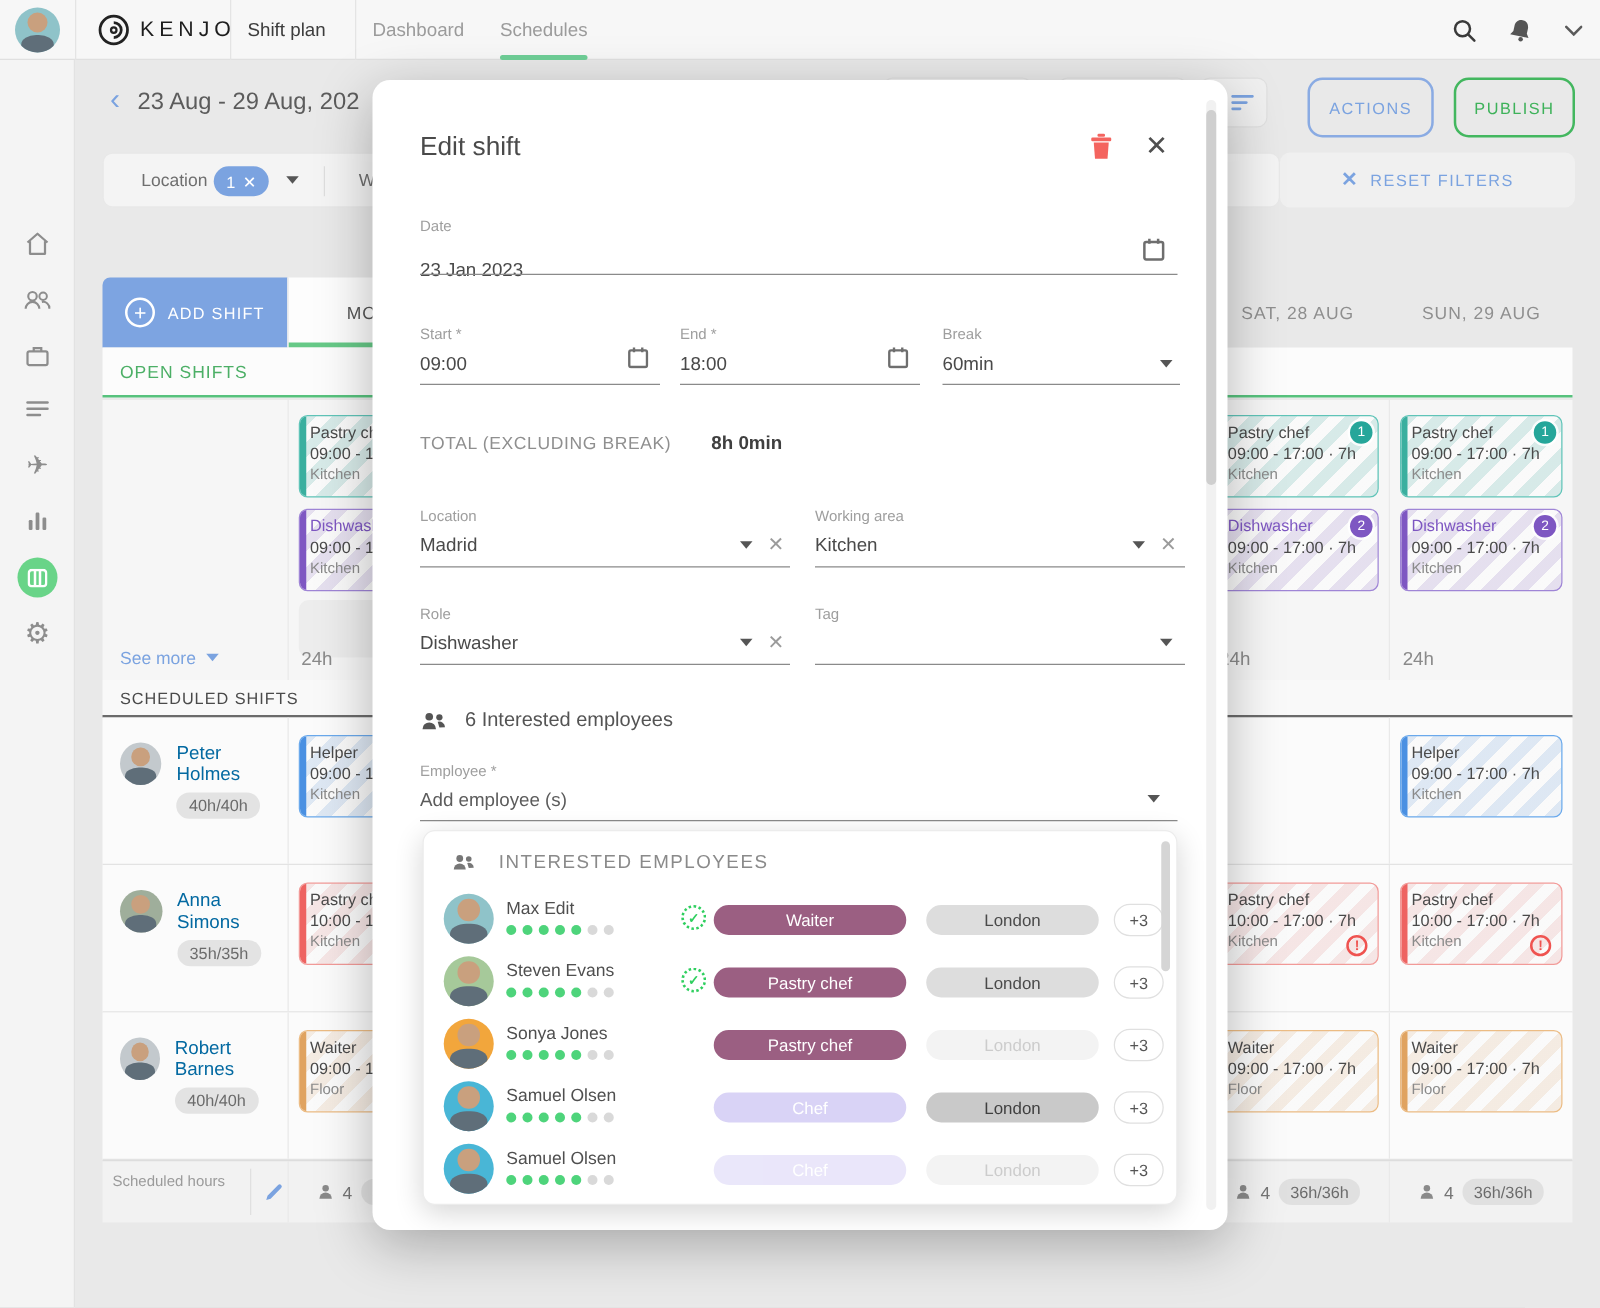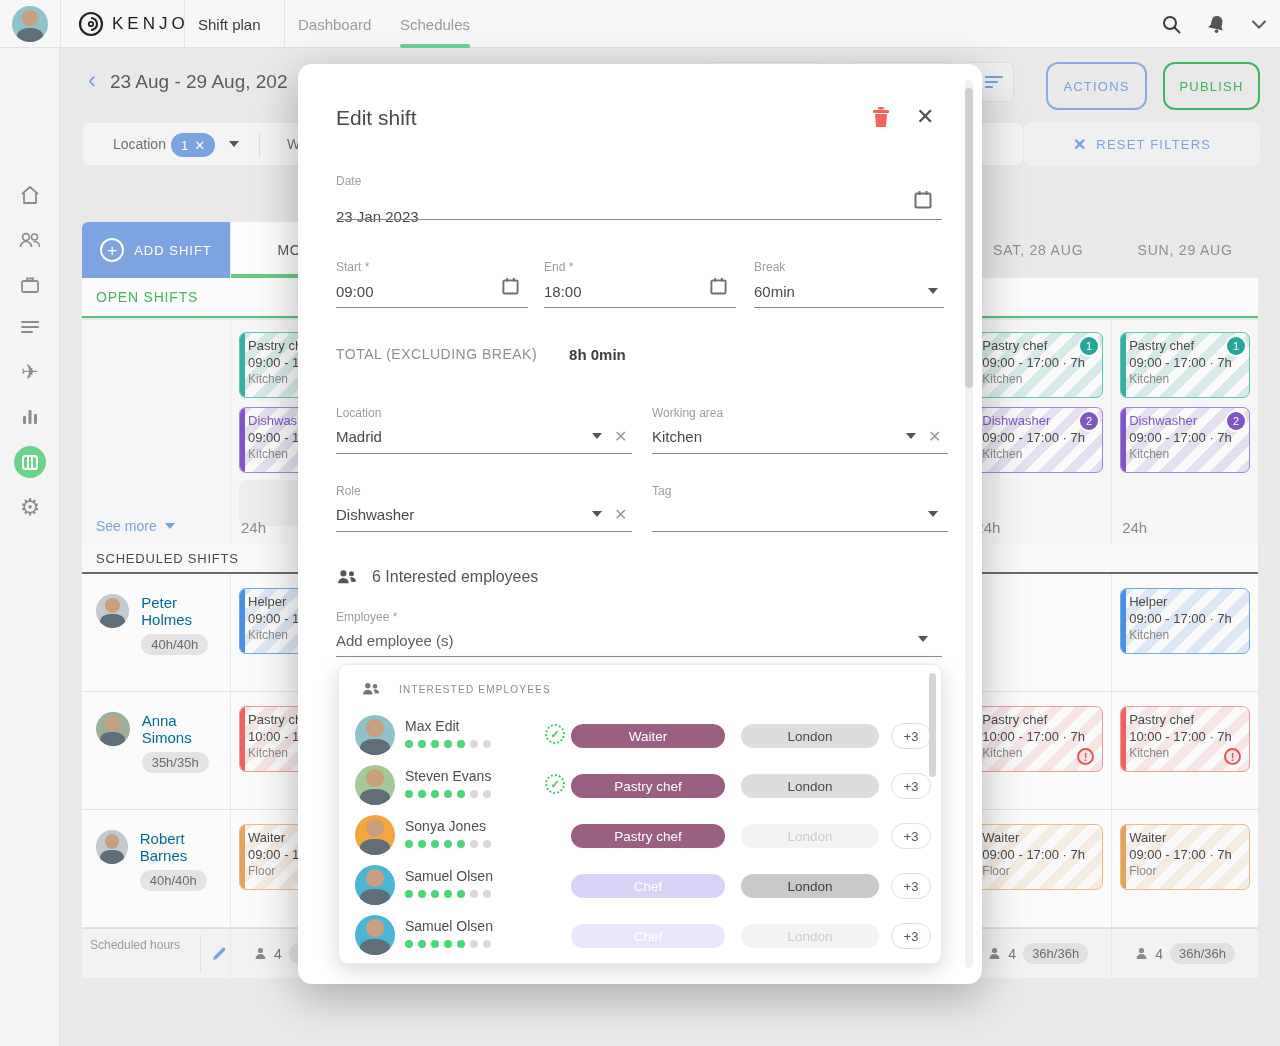--- a/index.html
+++ b/index.html
@@ -97,21 +97,21 @@
   .fcaret{position:absolute;cursor:pointer}
   .fclear{position:absolute;font-size:16px;color:#9b9b9b;cursor:pointer;line-height:14px}
   .total-row{position:absolute;left:38px;top:282px;display:flex;align-items:flex-start;gap:32px}
   .total-lab{font-size:14px;color:#8f8f8f;letter-spacing:.5px}
   .total-val{font-size:15px;font-weight:bold;color:#3f3f3f}
   .int-head{position:absolute;left:38px;top:504px;display:flex;align-items:center;gap:14px;font-size:16px;color:#545454}
   .mscroll-track{position:absolute;left:667px;top:16px;width:8px;height:888px;background:#f1f1f1;border-radius:4px}
   .mscroll-thumb{position:absolute;left:667px;top:24px;width:8px;height:300px;background:#cfcfcf;border-radius:4px;cursor:pointer}
   
   .dropdown{position:absolute;left:40px;top:600px;width:604px;height:300px;background:#fff;border:1px solid #ececec;border-radius:10px;box-shadow:0 6px 22px rgba(0,0,0,.16);overflow:hidden}
-  .dd-head{position:absolute;left:22px;top:16px;display:flex;align-items:center;gap:18px;font-size:10px;letter-spacing:1.2px;color:#8a8a8a}
+  .dd-head{position:absolute;left:22px;top:16px;display:flex;align-items:center;gap:18px;font-size:15px;letter-spacing:1.2px;color:#8a8a8a}
   .dd-row{position:absolute;left:0;width:100%;height:50px;cursor:pointer}
   .dd-name{position:absolute;left:66px;top:7px;font-size:14px;color:#4f4f4f}
   .dd-dots{position:absolute;left:66px;top:29px;display:flex;gap:5px}
   .dot{width:8px;height:8px;border-radius:50%;background:#d9d9d9}
   .dot.on{background:#4ed47b}
   .seal{position:absolute;left:206px;top:13px;width:20px;height:20px;border:2px dotted #2fcf5f;border-radius:50%;color:#2fcf5f;font-size:11px;font-weight:bold;display:flex;align-items:center;justify-content:center}
   .pill{position:absolute;top:13px;height:24px;border-radius:12px;display:flex;align-items:center;justify-content:center;font-size:13.5px}
   .p-role{left:232px;width:154px}
   .p-plum{background:#9b5f82;color:#fff}
   .p-lav{background:#d9d3f6;color:#fff}

